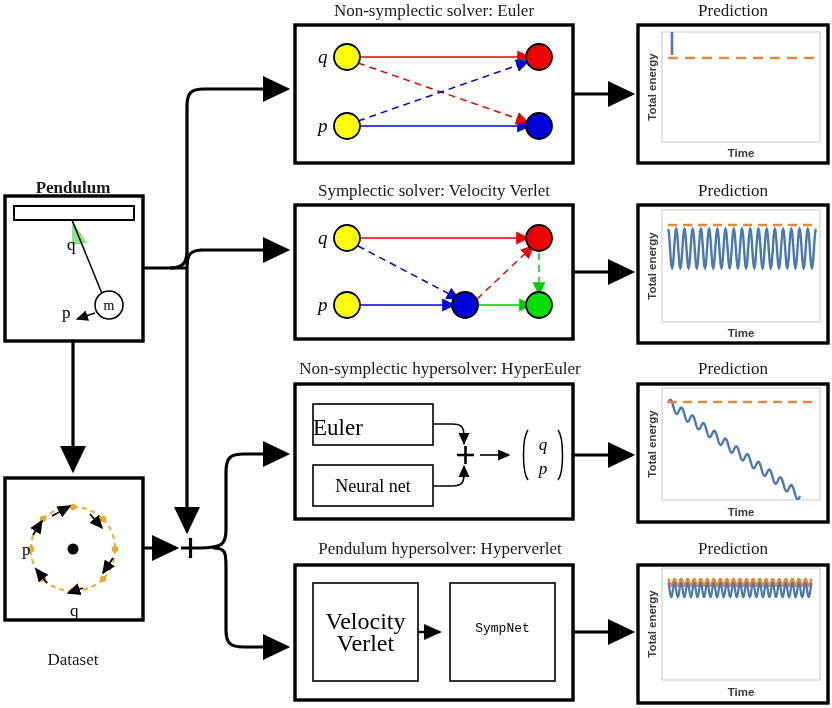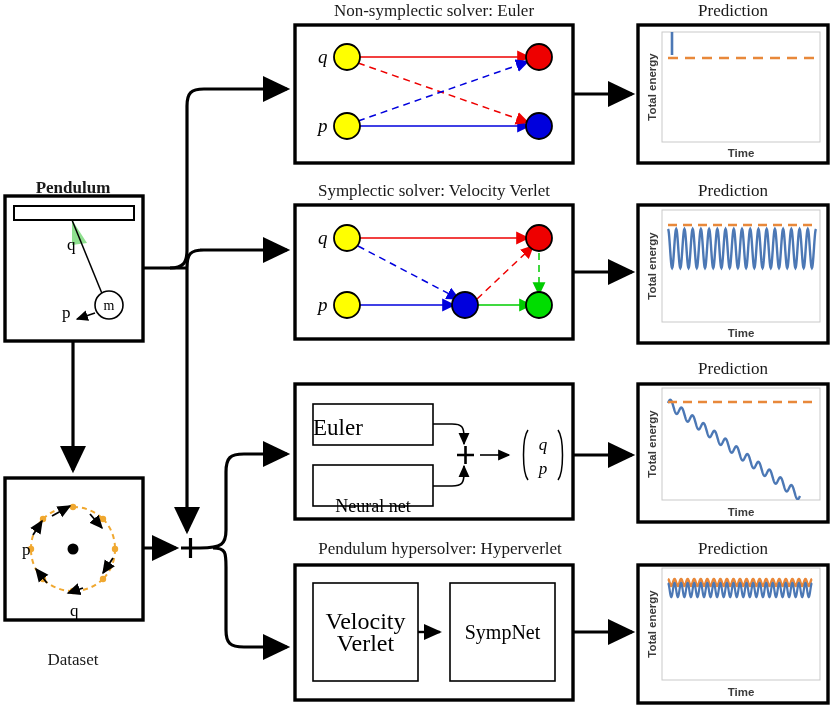--- a/index.html
+++ b/index.html
@@ -12,20 +12,21 @@
   .axlabel{font-size:11.5px;fill:#3a3a3a;font-family:"Liberation Sans","DejaVu Sans",sans-serif;font-weight:700;}
   .mathi{font-style:italic;}
 </style>
 </head>
 <body>
 
 <div class="stage">
 
   <div class="cap" style="left:295px;top:1px;width:278px;">Non-symplectic solver: Euler</div>
   <div class="cap" style="left:285px;top:181px;width:298px;">Symplectic solver: Velocity Verlet</div>
+  <div class="cap" style="left:245px;top:359px;width:390px;">Non-symplectic hypersolver: HyperEuler</div>
   <div class="cap" style="left:250px;top:539px;width:380px;">Pendulum hypersolver: Hyperverlet</div>
 
   <div class="cap" style="left:3px;top:178px;width:140px;font-weight:bold;">Pendulum</div>
   <div class="cap" style="left:3px;top:650px;width:140px;">Dataset</div>
 
   <div class="cap" style="left:638px;top:1px;width:190px;">Prediction</div>
   <div class="cap" style="left:638px;top:181px;width:190px;">Prediction</div>
   <div class="cap" style="left:638px;top:359px;width:190px;">Prediction</div>
   <div class="cap" style="left:638px;top:539px;width:190px;">Prediction</div>
 
@@ -236,21 +237,21 @@
       <g clip-path="url(#clipP4)">
         <path id="hvOrange" stroke="#e8883a" stroke-width="2.4" fill="none" d="M668.00,579.00 L668.25,579.10 L668.50,579.40 L668.76,579.88 L669.01,580.51 L669.26,581.26 L669.51,582.08 L669.76,582.92 L670.01,583.74 L670.27,584.49 L670.52,585.12 L670.77,585.60 L671.02,585.90 L671.27,586.00 L671.52,585.90 L671.78,585.60 L672.03,585.12 L672.28,584.49 L672.53,583.74 L672.78,582.92 L673.03,582.08 L673.29,581.26 L673.54,580.51 L673.79,579.88 L674.04,579.40 L674.29,579.10 L674.55,579.00 L674.80,579.10 L675.05,579.40 L675.30,579.88 L675.55,580.51 L675.80,581.26 L676.06,582.08 L676.31,582.92 L676.56,583.74 L676.81,584.49 L677.06,585.12 L677.31,585.60 L677.57,585.90 L677.82,586.00 L678.07,585.90 L678.32,585.60 L678.57,585.12 L678.83,584.49 L679.08,583.74 L679.33,582.92 L679.58,582.08 L679.83,581.26 L680.08,580.51 L680.34,579.88 L680.59,579.40 L680.84,579.10 L681.09,579.00 L681.34,579.10 L681.59,579.40 L681.85,579.88 L682.10,580.51 L682.35,581.26 L682.60,582.08 L682.85,582.92 L683.10,583.74 L683.36,584.49 L683.61,585.12 L683.86,585.60 L684.11,585.90 L684.36,586.00 L684.62,585.90 L684.87,585.60 L685.12,585.12 L685.37,584.49 L685.62,583.74 L685.87,582.92 L686.13,582.08 L686.38,581.26 L686.63,580.51 L686.88,579.88 L687.13,579.40 L687.38,579.10 L687.64,579.00 L687.89,579.10 L688.14,579.40 L688.39,579.88 L688.64,580.51 L688.90,581.26 L689.15,582.08 L689.40,582.92 L689.65,583.74 L689.90,584.49 L690.15,585.12 L690.41,585.60 L690.66,585.90 L690.91,586.00 L691.16,585.90 L691.41,585.60 L691.66,585.12 L691.92,584.49 L692.17,583.74 L692.42,582.92 L692.67,582.08 L692.92,581.26 L693.17,580.51 L693.43,579.88 L693.68,579.40 L693.93,579.10 L694.18,579.00 L694.43,579.10 L694.69,579.40 L694.94,579.88 L695.19,580.51 L695.44,581.26 L695.69,582.08 L695.94,582.92 L696.20,583.74 L696.45,584.49 L696.70,585.12 L696.95,585.60 L697.20,585.90 L697.45,586.00 L697.71,585.90 L697.96,585.60 L698.21,585.12 L698.46,584.49 L698.71,583.74 L698.97,582.92 L699.22,582.08 L699.47,581.26 L699.72,580.51 L699.97,579.88 L700.22,579.40 L700.48,579.10 L700.73,579.00 L700.98,579.10 L701.23,579.40 L701.48,579.88 L701.73,580.51 L701.99,581.26 L702.24,582.08 L702.49,582.92 L702.74,583.74 L702.99,584.49 L703.24,585.12 L703.50,585.60 L703.75,585.90 L704.00,586.00 L704.25,585.90 L704.50,585.60 L704.76,585.12 L705.01,584.49 L705.26,583.74 L705.51,582.92 L705.76,582.08 L706.01,581.26 L706.27,580.51 L706.52,579.88 L706.77,579.40 L707.02,579.10 L707.27,579.00 L707.52,579.10 L707.78,579.40 L708.03,579.88 L708.28,580.51 L708.53,581.26 L708.78,582.08 L709.03,582.92 L709.29,583.74 L709.54,584.49 L709.79,585.12 L710.04,585.60 L710.29,585.90 L710.55,586.00 L710.80,585.90 L711.05,585.60 L711.30,585.12 L711.55,584.49 L711.80,583.74 L712.06,582.92 L712.31,582.08 L712.56,581.26 L712.81,580.51 L713.06,579.88 L713.31,579.40 L713.57,579.10 L713.82,579.00 L714.07,579.10 L714.32,579.40 L714.57,579.88 L714.83,580.51 L715.08,581.26 L715.33,582.08 L715.58,582.92 L715.83,583.74 L716.08,584.49 L716.34,585.12 L716.59,585.60 L716.84,585.90 L717.09,586.00 L717.34,585.90 L717.59,585.60 L717.85,585.12 L718.10,584.49 L718.35,583.74 L718.60,582.92 L718.85,582.08 L719.10,581.26 L719.36,580.51 L719.61,579.88 L719.86,579.40 L720.11,579.10 L720.36,579.00 L720.62,579.10 L720.87,579.40 L721.12,579.88 L721.37,580.51 L721.62,581.26 L721.87,582.08 L722.13,582.92 L722.38,583.74 L722.63,584.49 L722.88,585.12 L723.13,585.60 L723.38,585.90 L723.64,586.00 L723.89,585.90 L724.14,585.60 L724.39,585.12 L724.64,584.49 L724.90,583.74 L725.15,582.92 L725.40,582.08 L725.65,581.26 L725.90,580.51 L726.15,579.88 L726.41,579.40 L726.66,579.10 L726.91,579.00 L727.16,579.10 L727.41,579.40 L727.66,579.88 L727.92,580.51 L728.17,581.26 L728.42,582.08 L728.67,582.92 L728.92,583.74 L729.17,584.49 L729.43,585.12 L729.68,585.60 L729.93,585.90 L730.18,586.00 L730.43,585.90 L730.69,585.60 L730.94,585.12 L731.19,584.49 L731.44,583.74 L731.69,582.92 L731.94,582.08 L732.20,581.26 L732.45,580.51 L732.70,579.88 L732.95,579.40 L733.20,579.10 L733.45,579.00 L733.71,579.10 L733.96,579.40 L734.21,579.88 L734.46,580.51 L734.71,581.26 L734.97,582.08 L735.22,582.92 L735.47,583.74 L735.72,584.49 L735.97,585.12 L736.22,585.60 L736.48,585.90 L736.73,586.00 L736.98,585.90 L737.23,585.60 L737.48,585.12 L737.73,584.49 L737.99,583.74 L738.24,582.92 L738.49,582.08 L738.74,581.26 L738.99,580.51 L739.24,579.88 L739.50,579.40 L739.75,579.10 L740.00,579.00 L740.25,579.10 L740.50,579.40 L740.76,579.88 L741.01,580.51 L741.26,581.26 L741.51,582.08 L741.76,582.92 L742.01,583.74 L742.27,584.49 L742.52,585.12 L742.77,585.60 L743.02,585.90 L743.27,586.00 L743.52,585.90 L743.78,585.60 L744.03,585.12 L744.28,584.49 L744.53,583.74 L744.78,582.92 L745.03,582.08 L745.29,581.26 L745.54,580.51 L745.79,579.88 L746.04,579.40 L746.29,579.10 L746.55,579.00 L746.80,579.10 L747.05,579.40 L747.30,579.88 L747.55,580.51 L747.80,581.26 L748.06,582.08 L748.31,582.92 L748.56,583.74 L748.81,584.49 L749.06,585.12 L749.31,585.60 L749.57,585.90 L749.82,586.00 L750.07,585.90 L750.32,585.60 L750.57,585.12 L750.83,584.49 L751.08,583.74 L751.33,582.92 L751.58,582.08 L751.83,581.26 L752.08,580.51 L752.34,579.88 L752.59,579.40 L752.84,579.10 L753.09,579.00 L753.34,579.10 L753.59,579.40 L753.85,579.88 L754.10,580.51 L754.35,581.26 L754.60,582.08 L754.85,582.92 L755.10,583.74 L755.36,584.49 L755.61,585.12 L755.86,585.60 L756.11,585.90 L756.36,586.00 L756.62,585.90 L756.87,585.60 L757.12,585.12 L757.37,584.49 L757.62,583.74 L757.87,582.92 L758.13,582.08 L758.38,581.26 L758.63,580.51 L758.88,579.88 L759.13,579.40 L759.38,579.10 L759.64,579.00 L759.89,579.10 L760.14,579.40 L760.39,579.88 L760.64,580.51 L760.90,581.26 L761.15,582.08 L761.40,582.92 L761.65,583.74 L761.90,584.49 L762.15,585.12 L762.41,585.60 L762.66,585.90 L762.91,586.00 L763.16,585.90 L763.41,585.60 L763.66,585.12 L763.92,584.49 L764.17,583.74 L764.42,582.92 L764.67,582.08 L764.92,581.26 L765.17,580.51 L765.43,579.88 L765.68,579.40 L765.93,579.10 L766.18,579.00 L766.43,579.10 L766.69,579.40 L766.94,579.88 L767.19,580.51 L767.44,581.26 L767.69,582.08 L767.94,582.92 L768.20,583.74 L768.45,584.49 L768.70,585.12 L768.95,585.60 L769.20,585.90 L769.45,586.00 L769.71,585.90 L769.96,585.60 L770.21,585.12 L770.46,584.49 L770.71,583.74 L770.97,582.92 L771.22,582.08 L771.47,581.26 L771.72,580.51 L771.97,579.88 L772.22,579.40 L772.48,579.10 L772.73,579.00 L772.98,579.10 L773.23,579.40 L773.48,579.88 L773.73,580.51 L773.99,581.26 L774.24,582.08 L774.49,582.92 L774.74,583.74 L774.99,584.49 L775.24,585.12 L775.50,585.60 L775.75,585.90 L776.00,586.00 L776.25,585.90 L776.50,585.60 L776.76,585.12 L777.01,584.49 L777.26,583.74 L777.51,582.92 L777.76,582.08 L778.01,581.26 L778.27,580.51 L778.52,579.88 L778.77,579.40 L779.02,579.10 L779.27,579.00 L779.52,579.10 L779.78,579.40 L780.03,579.88 L780.28,580.51 L780.53,581.26 L780.78,582.08 L781.03,582.92 L781.29,583.74 L781.54,584.49 L781.79,585.12 L782.04,585.60 L782.29,585.90 L782.55,586.00 L782.80,585.90 L783.05,585.60 L783.30,585.12 L783.55,584.49 L783.80,583.74 L784.06,582.92 L784.31,582.08 L784.56,581.26 L784.81,580.51 L785.06,579.88 L785.31,579.40 L785.57,579.10 L785.82,579.00 L786.07,579.10 L786.32,579.40 L786.57,579.88 L786.83,580.51 L787.08,581.26 L787.33,582.08 L787.58,582.92 L787.83,583.74 L788.08,584.49 L788.34,585.12 L788.59,585.60 L788.84,585.90 L789.09,586.00 L789.34,585.90 L789.59,585.60 L789.85,585.12 L790.10,584.49 L790.35,583.74 L790.60,582.92 L790.85,582.08 L791.10,581.26 L791.36,580.51 L791.61,579.88 L791.86,579.40 L792.11,579.10 L792.36,579.00 L792.62,579.10 L792.87,579.40 L793.12,579.88 L793.37,580.51 L793.62,581.26 L793.87,582.08 L794.13,582.92 L794.38,583.74 L794.63,584.49 L794.88,585.12 L795.13,585.60 L795.38,585.90 L795.64,586.00 L795.89,585.90 L796.14,585.60 L796.39,585.12 L796.64,584.49 L796.90,583.74 L797.15,582.92 L797.40,582.08 L797.65,581.26 L797.90,580.51 L798.15,579.88 L798.41,579.40 L798.66,579.10 L798.91,579.00 L799.16,579.10 L799.41,579.40 L799.66,579.88 L799.92,580.51 L800.17,581.26 L800.42,582.08 L800.67,582.92 L800.92,583.74 L801.17,584.49 L801.43,585.12 L801.68,585.60 L801.93,585.90 L802.18,586.00 L802.43,585.90 L802.69,585.60 L802.94,585.12 L803.19,584.49 L803.44,583.74 L803.69,582.92 L803.94,582.08 L804.20,581.26 L804.45,580.51 L804.70,579.88 L804.95,579.40 L805.20,579.10 L805.45,579.00 L805.71,579.10 L805.96,579.40 L806.21,579.88 L806.46,580.51 L806.71,581.26 L806.97,582.08 L807.22,582.92 L807.47,583.74 L807.72,584.49 L807.97,585.12 L808.22,585.60 L808.48,585.90 L808.73,586.00 L808.98,585.90 L809.23,585.60 L809.48,585.12 L809.73,584.49 L809.99,583.74 L810.24,582.92 L810.49,582.08 L810.74,581.26 L810.99,580.51 L811.24,579.88 L811.50,579.40 L811.75,579.10 L812.00,579.00 "></path>
         <path id="hvBlue" stroke="#4c78b5" stroke-width="2.2" fill="none" d="M668.00,583.00 L668.25,583.20 L668.50,583.80 L668.76,584.76 L669.01,586.02 L669.26,587.52 L669.51,589.16 L669.76,590.84 L670.01,592.48 L670.27,593.98 L670.52,595.24 L670.77,596.20 L671.02,596.80 L671.27,597.00 L671.52,596.80 L671.78,596.20 L672.03,595.24 L672.28,593.98 L672.53,592.48 L672.78,590.84 L673.03,589.16 L673.29,587.52 L673.54,586.02 L673.79,584.76 L674.04,583.80 L674.29,583.20 L674.55,583.00 L674.80,583.20 L675.05,583.80 L675.30,584.76 L675.55,586.02 L675.80,587.52 L676.06,589.16 L676.31,590.84 L676.56,592.48 L676.81,593.98 L677.06,595.24 L677.31,596.20 L677.57,596.80 L677.82,597.00 L678.07,596.80 L678.32,596.20 L678.57,595.24 L678.83,593.98 L679.08,592.48 L679.33,590.84 L679.58,589.16 L679.83,587.52 L680.08,586.02 L680.34,584.76 L680.59,583.80 L680.84,583.20 L681.09,583.00 L681.34,583.20 L681.59,583.80 L681.85,584.76 L682.10,586.02 L682.35,587.52 L682.60,589.16 L682.85,590.84 L683.10,592.48 L683.36,593.98 L683.61,595.24 L683.86,596.20 L684.11,596.80 L684.36,597.00 L684.62,596.80 L684.87,596.20 L685.12,595.24 L685.37,593.98 L685.62,592.48 L685.87,590.84 L686.13,589.16 L686.38,587.52 L686.63,586.02 L686.88,584.76 L687.13,583.80 L687.38,583.20 L687.64,583.00 L687.89,583.20 L688.14,583.80 L688.39,584.76 L688.64,586.02 L688.90,587.52 L689.15,589.16 L689.40,590.84 L689.65,592.48 L689.90,593.98 L690.15,595.24 L690.41,596.20 L690.66,596.80 L690.91,597.00 L691.16,596.80 L691.41,596.20 L691.66,595.24 L691.92,593.98 L692.17,592.48 L692.42,590.84 L692.67,589.16 L692.92,587.52 L693.17,586.02 L693.43,584.76 L693.68,583.80 L693.93,583.20 L694.18,583.00 L694.43,583.20 L694.69,583.80 L694.94,584.76 L695.19,586.02 L695.44,587.52 L695.69,589.16 L695.94,590.84 L696.20,592.48 L696.45,593.98 L696.70,595.24 L696.95,596.20 L697.20,596.80 L697.45,597.00 L697.71,596.80 L697.96,596.20 L698.21,595.24 L698.46,593.98 L698.71,592.48 L698.97,590.84 L699.22,589.16 L699.47,587.52 L699.72,586.02 L699.97,584.76 L700.22,583.80 L700.48,583.20 L700.73,583.00 L700.98,583.20 L701.23,583.80 L701.48,584.76 L701.73,586.02 L701.99,587.52 L702.24,589.16 L702.49,590.84 L702.74,592.48 L702.99,593.98 L703.24,595.24 L703.50,596.20 L703.75,596.80 L704.00,597.00 L704.25,596.80 L704.50,596.20 L704.76,595.24 L705.01,593.98 L705.26,592.48 L705.51,590.84 L705.76,589.16 L706.01,587.52 L706.27,586.02 L706.52,584.76 L706.77,583.80 L707.02,583.20 L707.27,583.00 L707.52,583.20 L707.78,583.80 L708.03,584.76 L708.28,586.02 L708.53,587.52 L708.78,589.16 L709.03,590.84 L709.29,592.48 L709.54,593.98 L709.79,595.24 L710.04,596.20 L710.29,596.80 L710.55,597.00 L710.80,596.80 L711.05,596.20 L711.30,595.24 L711.55,593.98 L711.80,592.48 L712.06,590.84 L712.31,589.16 L712.56,587.52 L712.81,586.02 L713.06,584.76 L713.31,583.80 L713.57,583.20 L713.82,583.00 L714.07,583.20 L714.32,583.80 L714.57,584.76 L714.83,586.02 L715.08,587.52 L715.33,589.16 L715.58,590.84 L715.83,592.48 L716.08,593.98 L716.34,595.24 L716.59,596.20 L716.84,596.80 L717.09,597.00 L717.34,596.80 L717.59,596.20 L717.85,595.24 L718.10,593.98 L718.35,592.48 L718.60,590.84 L718.85,589.16 L719.10,587.52 L719.36,586.02 L719.61,584.76 L719.86,583.80 L720.11,583.20 L720.36,583.00 L720.62,583.20 L720.87,583.80 L721.12,584.76 L721.37,586.02 L721.62,587.52 L721.87,589.16 L722.13,590.84 L722.38,592.48 L722.63,593.98 L722.88,595.24 L723.13,596.20 L723.38,596.80 L723.64,597.00 L723.89,596.80 L724.14,596.20 L724.39,595.24 L724.64,593.98 L724.90,592.48 L725.15,590.84 L725.40,589.16 L725.65,587.52 L725.90,586.02 L726.15,584.76 L726.41,583.80 L726.66,583.20 L726.91,583.00 L727.16,583.20 L727.41,583.80 L727.66,584.76 L727.92,586.02 L728.17,587.52 L728.42,589.16 L728.67,590.84 L728.92,592.48 L729.17,593.98 L729.43,595.24 L729.68,596.20 L729.93,596.80 L730.18,597.00 L730.43,596.80 L730.69,596.20 L730.94,595.24 L731.19,593.98 L731.44,592.48 L731.69,590.84 L731.94,589.16 L732.20,587.52 L732.45,586.02 L732.70,584.76 L732.95,583.80 L733.20,583.20 L733.45,583.00 L733.71,583.20 L733.96,583.80 L734.21,584.76 L734.46,586.02 L734.71,587.52 L734.97,589.16 L735.22,590.84 L735.47,592.48 L735.72,593.98 L735.97,595.24 L736.22,596.20 L736.48,596.80 L736.73,597.00 L736.98,596.80 L737.23,596.20 L737.48,595.24 L737.73,593.98 L737.99,592.48 L738.24,590.84 L738.49,589.16 L738.74,587.52 L738.99,586.02 L739.24,584.76 L739.50,583.80 L739.75,583.20 L740.00,583.00 L740.25,583.20 L740.50,583.80 L740.76,584.76 L741.01,586.02 L741.26,587.52 L741.51,589.16 L741.76,590.84 L742.01,592.48 L742.27,593.98 L742.52,595.24 L742.77,596.20 L743.02,596.80 L743.27,597.00 L743.52,596.80 L743.78,596.20 L744.03,595.24 L744.28,593.98 L744.53,592.48 L744.78,590.84 L745.03,589.16 L745.29,587.52 L745.54,586.02 L745.79,584.76 L746.04,583.80 L746.29,583.20 L746.55,583.00 L746.80,583.20 L747.05,583.80 L747.30,584.76 L747.55,586.02 L747.80,587.52 L748.06,589.16 L748.31,590.84 L748.56,592.48 L748.81,593.98 L749.06,595.24 L749.31,596.20 L749.57,596.80 L749.82,597.00 L750.07,596.80 L750.32,596.20 L750.57,595.24 L750.83,593.98 L751.08,592.48 L751.33,590.84 L751.58,589.16 L751.83,587.52 L752.08,586.02 L752.34,584.76 L752.59,583.80 L752.84,583.20 L753.09,583.00 L753.34,583.20 L753.59,583.80 L753.85,584.76 L754.10,586.02 L754.35,587.52 L754.60,589.16 L754.85,590.84 L755.10,592.48 L755.36,593.98 L755.61,595.24 L755.86,596.20 L756.11,596.80 L756.36,597.00 L756.62,596.80 L756.87,596.20 L757.12,595.24 L757.37,593.98 L757.62,592.48 L757.87,590.84 L758.13,589.16 L758.38,587.52 L758.63,586.02 L758.88,584.76 L759.13,583.80 L759.38,583.20 L759.64,583.00 L759.89,583.20 L760.14,583.80 L760.39,584.76 L760.64,586.02 L760.90,587.52 L761.15,589.16 L761.40,590.84 L761.65,592.48 L761.90,593.98 L762.15,595.24 L762.41,596.20 L762.66,596.80 L762.91,597.00 L763.16,596.80 L763.41,596.20 L763.66,595.24 L763.92,593.98 L764.17,592.48 L764.42,590.84 L764.67,589.16 L764.92,587.52 L765.17,586.02 L765.43,584.76 L765.68,583.80 L765.93,583.20 L766.18,583.00 L766.43,583.20 L766.69,583.80 L766.94,584.76 L767.19,586.02 L767.44,587.52 L767.69,589.16 L767.94,590.84 L768.20,592.48 L768.45,593.98 L768.70,595.24 L768.95,596.20 L769.20,596.80 L769.45,597.00 L769.71,596.80 L769.96,596.20 L770.21,595.24 L770.46,593.98 L770.71,592.48 L770.97,590.84 L771.22,589.16 L771.47,587.52 L771.72,586.02 L771.97,584.76 L772.22,583.80 L772.48,583.20 L772.73,583.00 L772.98,583.20 L773.23,583.80 L773.48,584.76 L773.73,586.02 L773.99,587.52 L774.24,589.16 L774.49,590.84 L774.74,592.48 L774.99,593.98 L775.24,595.24 L775.50,596.20 L775.75,596.80 L776.00,597.00 L776.25,596.80 L776.50,596.20 L776.76,595.24 L777.01,593.98 L777.26,592.48 L777.51,590.84 L777.76,589.16 L778.01,587.52 L778.27,586.02 L778.52,584.76 L778.77,583.80 L779.02,583.20 L779.27,583.00 L779.52,583.20 L779.78,583.80 L780.03,584.76 L780.28,586.02 L780.53,587.52 L780.78,589.16 L781.03,590.84 L781.29,592.48 L781.54,593.98 L781.79,595.24 L782.04,596.20 L782.29,596.80 L782.55,597.00 L782.80,596.80 L783.05,596.20 L783.30,595.24 L783.55,593.98 L783.80,592.48 L784.06,590.84 L784.31,589.16 L784.56,587.52 L784.81,586.02 L785.06,584.76 L785.31,583.80 L785.57,583.20 L785.82,583.00 L786.07,583.20 L786.32,583.80 L786.57,584.76 L786.83,586.02 L787.08,587.52 L787.33,589.16 L787.58,590.84 L787.83,592.48 L788.08,593.98 L788.34,595.24 L788.59,596.20 L788.84,596.80 L789.09,597.00 L789.34,596.80 L789.59,596.20 L789.85,595.24 L790.10,593.98 L790.35,592.48 L790.60,590.84 L790.85,589.16 L791.10,587.52 L791.36,586.02 L791.61,584.76 L791.86,583.80 L792.11,583.20 L792.36,583.00 L792.62,583.20 L792.87,583.80 L793.12,584.76 L793.37,586.02 L793.62,587.52 L793.87,589.16 L794.13,590.84 L794.38,592.48 L794.63,593.98 L794.88,595.24 L795.13,596.20 L795.38,596.80 L795.64,597.00 L795.89,596.80 L796.14,596.20 L796.39,595.24 L796.64,593.98 L796.90,592.48 L797.15,590.84 L797.40,589.16 L797.65,587.52 L797.90,586.02 L798.15,584.76 L798.41,583.80 L798.66,583.20 L798.91,583.00 L799.16,583.20 L799.41,583.80 L799.66,584.76 L799.92,586.02 L800.17,587.52 L800.42,589.16 L800.67,590.84 L800.92,592.48 L801.17,593.98 L801.43,595.24 L801.68,596.20 L801.93,596.80 L802.18,597.00 L802.43,596.80 L802.69,596.20 L802.94,595.24 L803.19,593.98 L803.44,592.48 L803.69,590.84 L803.94,589.16 L804.20,587.52 L804.45,586.02 L804.70,584.76 L804.95,583.80 L805.20,583.20 L805.45,583.00 L805.71,583.20 L805.96,583.80 L806.21,584.76 L806.46,586.02 L806.71,587.52 L806.97,589.16 L807.22,590.84 L807.47,592.48 L807.72,593.98 L807.97,595.24 L808.22,596.20 L808.48,596.80 L808.73,597.00 L808.98,596.80 L809.23,596.20 L809.48,595.24 L809.73,593.98 L809.99,592.48 L810.24,590.84 L810.49,589.16 L810.74,587.52 L810.99,586.02 L811.24,584.76 L811.50,583.80 L811.75,583.20 L812.00,583.00 "></path>
       </g>
       <text class="axlabel" x="656" y="624" transform="rotate(-90 656 624)" text-anchor="middle">Total energy</text>
       <text class="axlabel" x="741" y="696" text-anchor="middle">Time</text>
     </g>
   </svg>
 
   <div style="position:absolute;left:313px;top:415px;width:120px;text-align:left;font-size:23px;">Euler</div>
-  <div style="position:absolute;left:313px;top:496px;width:120px;text-align:center;font-size:18px;">Neural net</div>
+  <div style="position:absolute;left:313px;top:476px;width:120px;text-align:center;font-size:18px;">Neural net</div>
 
   <div style="position:absolute;left:313px;top:610px;width:105px;text-align:center;font-size:24px;line-height:22px;">
     <span>Velocity</span><br>
     <span>Verlet</span>
   </div>
-  <div style="position:absolute;left:450px;top:621px;width:105px;text-align:center;font-size:20px;">SympNet</div>
+  <div style="position:absolute;left:450px;top:621px;width:105px;text-align:center;font-size:13px;font-family:Liberation Mono, monospace;">SympNet</div>
 
 </div>
 
 </body></html>

